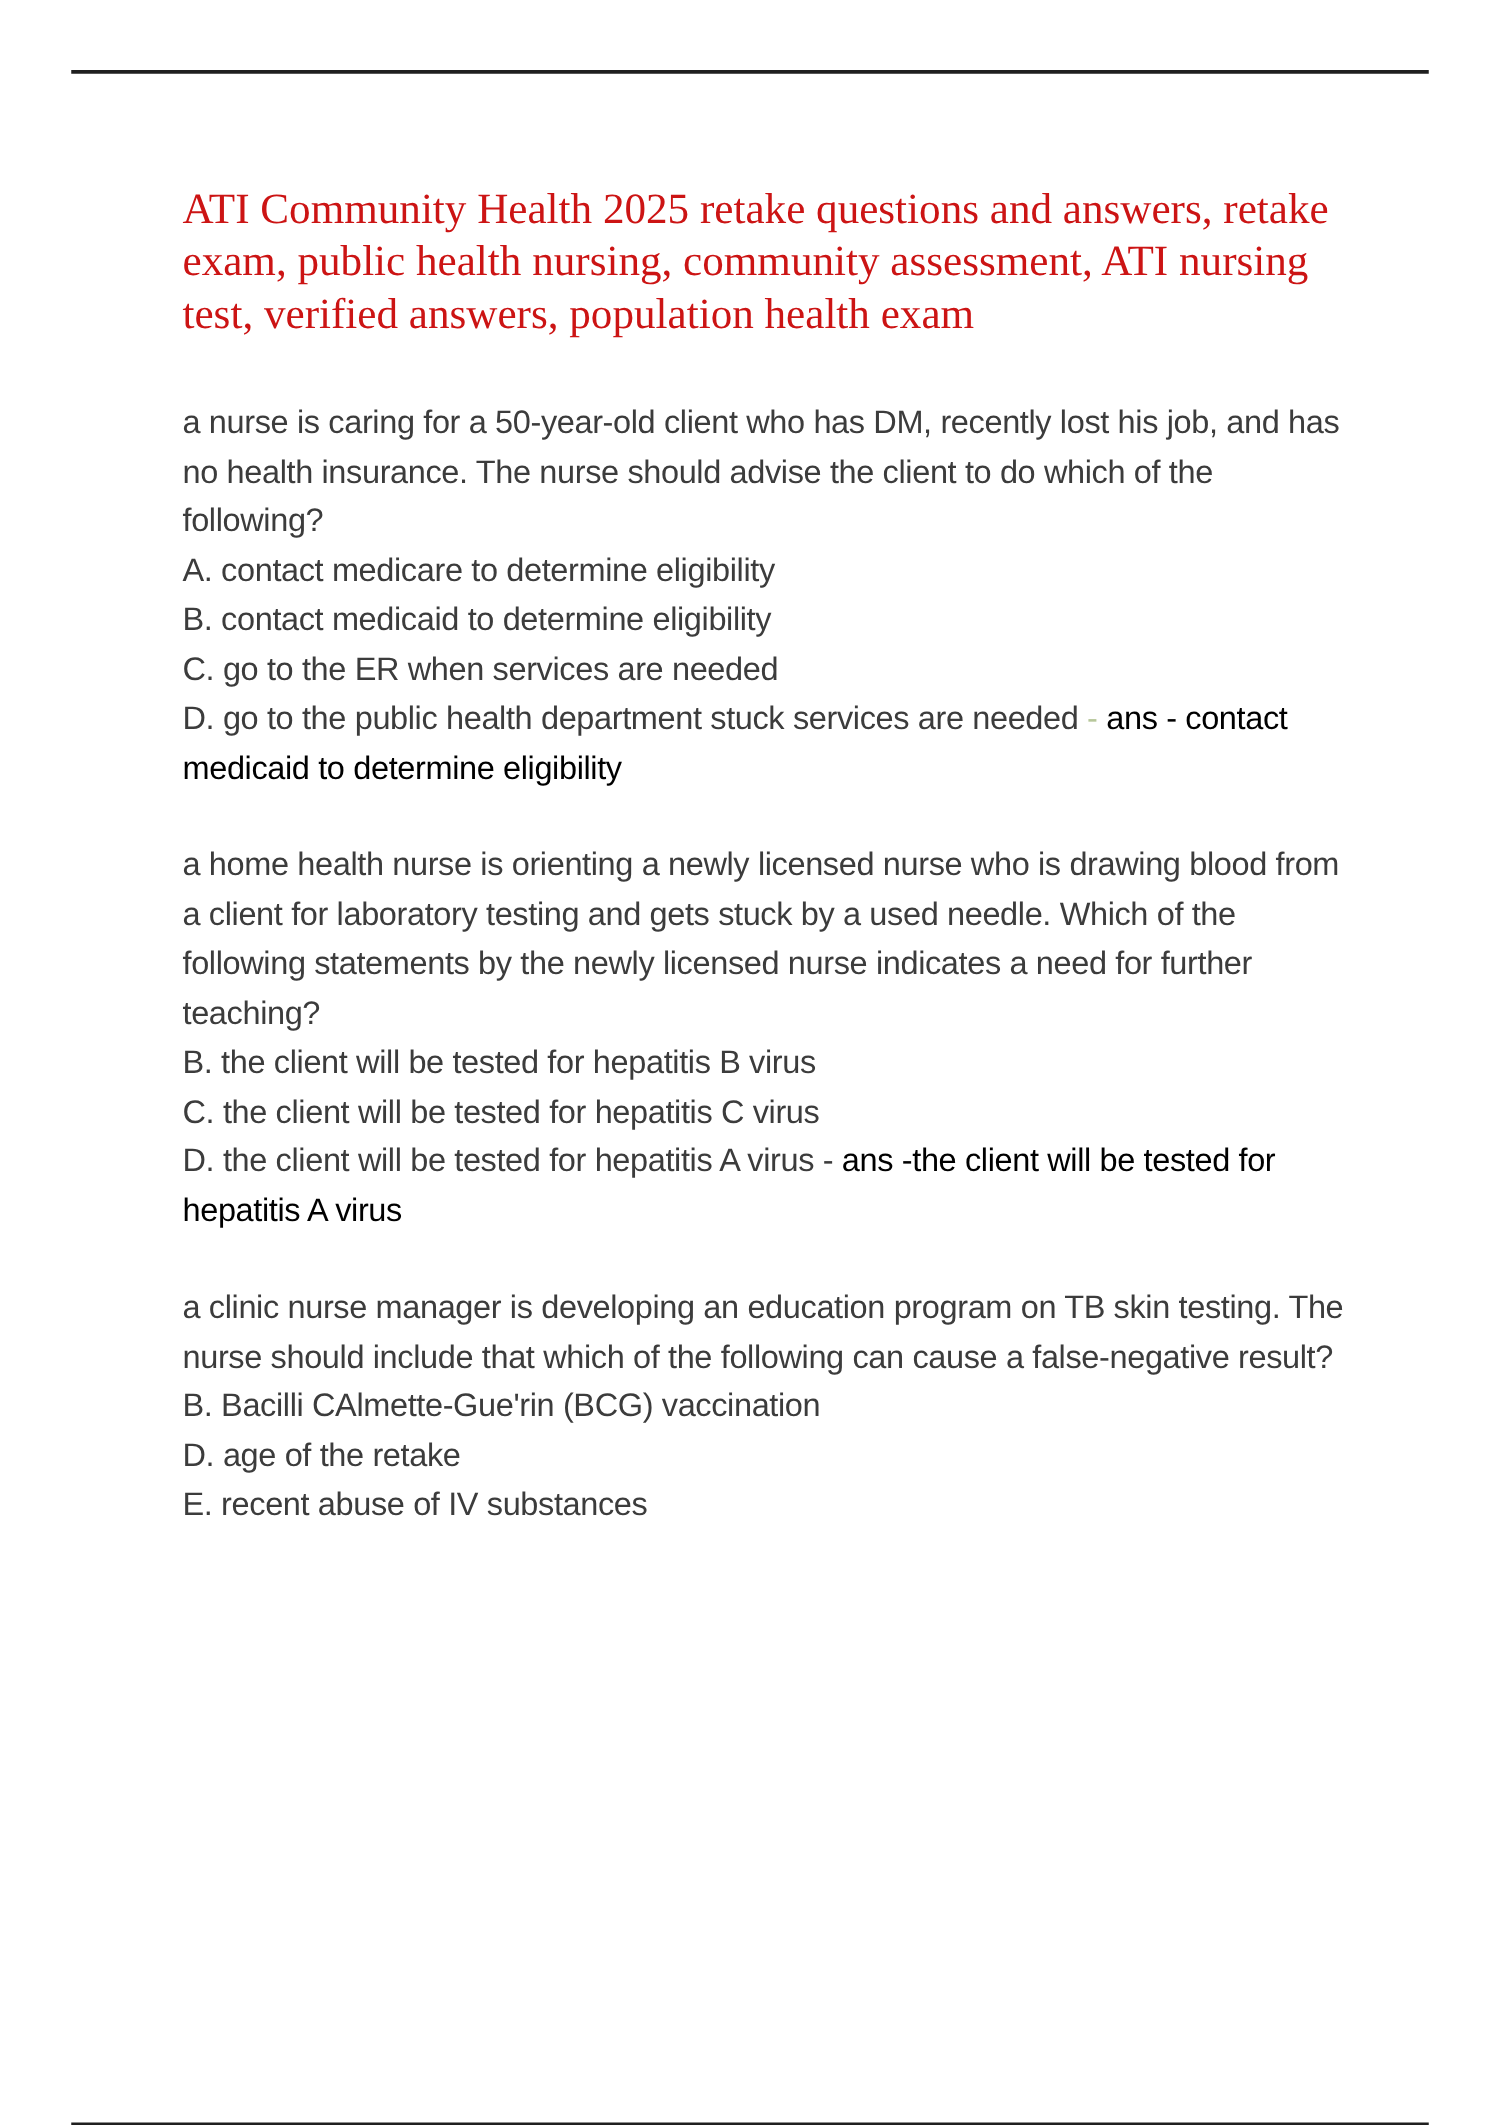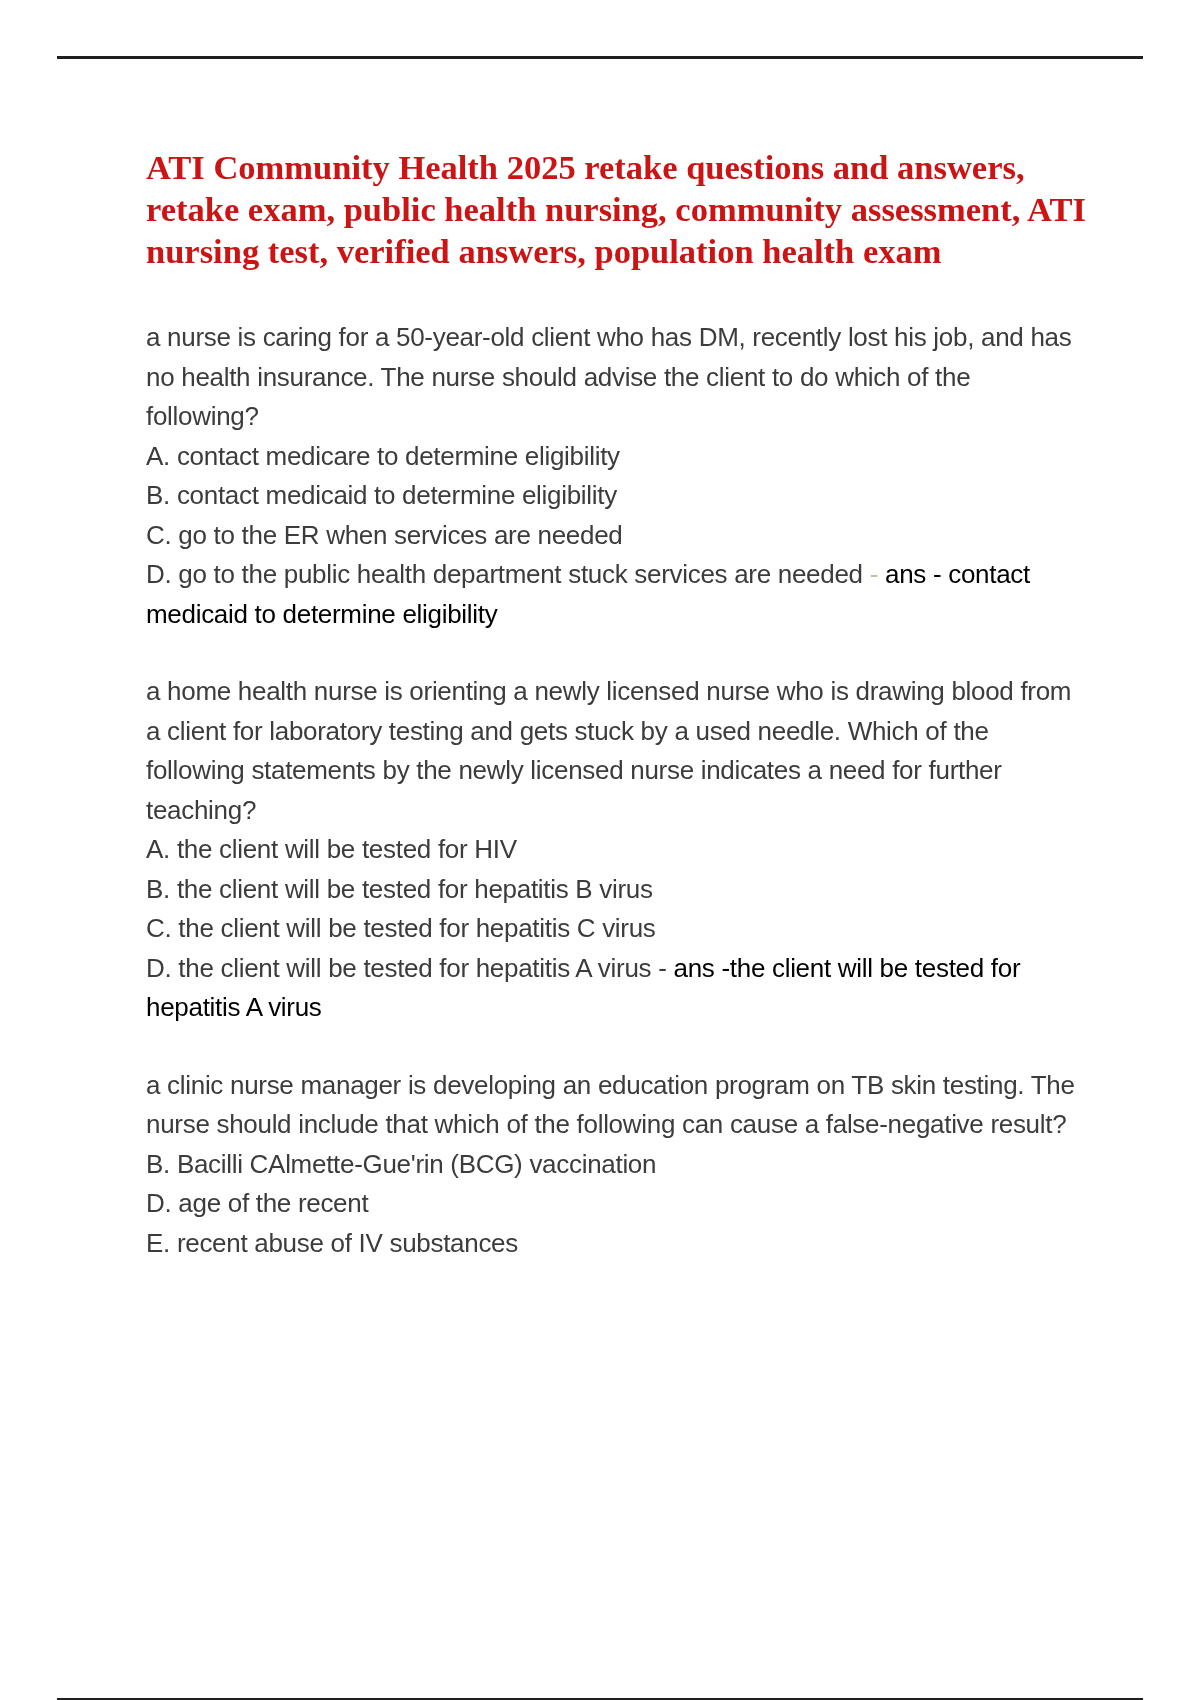--- a/index.html
+++ b/index.html
@@ -26,21 +26,21 @@
     .rule.bottom { top: 1698px; }
 
     .content {
       position: absolute;
       left: 146px;
       top: 146px;
       width: 940px;
     }
     .title {
       font-family: "Liberation Serif", "DejaVu Serif", serif;
-      font-weight: bold;
+      font-weight: normal;
       color: #cc1414;
       font-size: 34.5px;
       line-height: 42px;
       margin: 0 0 46px 0;
     }
     .question {
       margin-bottom: 38px;
     }
     .line {
       font-size: 26px;
@@ -69,27 +69,26 @@
   <div class="question">
     <div class="line">a nurse is caring for a 50-year-old client who has DM, recently lost his job, and has no health insurance. The nurse should advise the client to do which of the following?</div>
     <div class="line">A. contact medicare to determine eligibility</div>
     <div class="line">B. contact medicaid to determine eligibility</div>
     <div class="line">C. go to the ER when services are needed</div>
     <div class="line"><span>D. go to the public health department stuck services are needed</span><span class="sep light answer"> - </span><span class="answer">ans -</span> <span class="answer">contact medicaid to determine eligibility</span></div>
   </div>
 
   <div class="question">
     <div class="line">a home health nurse is orienting a newly licensed nurse who is drawing blood from a client for laboratory testing and gets stuck by a used needle. Which of the following statements by the newly licensed nurse indicates a need for further teaching?</div>
-    <div class="line">A. the client will be tested for HIV</div>
     <div class="line">B. the client will be tested for hepatitis B virus</div>
     <div class="line">C. the client will be tested for hepatitis C virus</div>
     <div class="line"><span>D. the client will be tested for hepatitis A virus</span><span class="sep"> - </span><span class="answer">ans -</span><span class="answer">the client will be tested for hepatitis A virus</span></div>
   </div>
 
   <div class="question">
     <div class="line">a clinic nurse manager is developing an education program on TB skin testing. The nurse should include that which of the following can cause a false-negative result?</div>
     <div class="line">B. Bacilli CAlmette-Gue'rin (BCG) vaccination</div>
-    <div class="line">D. age of the recent</div>
+    <div class="line">D. age of the retake</div>
     <div class="line">E. recent abuse of IV substances</div>
   </div>
 </div>
 
 <div class="rule bottom"></div>
 
 </body></html>

